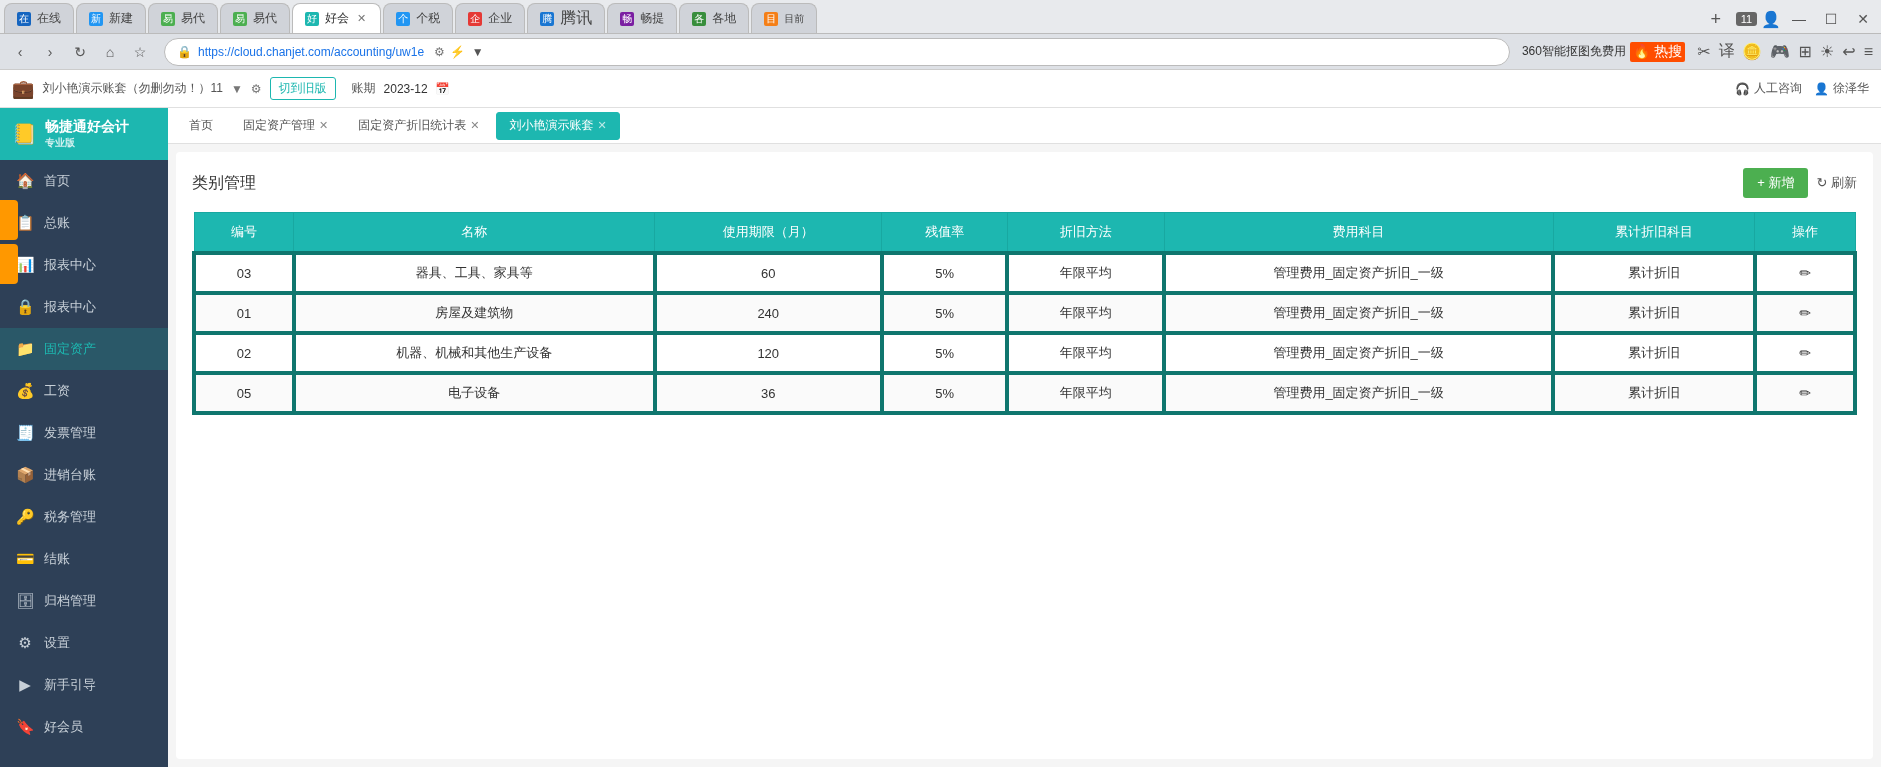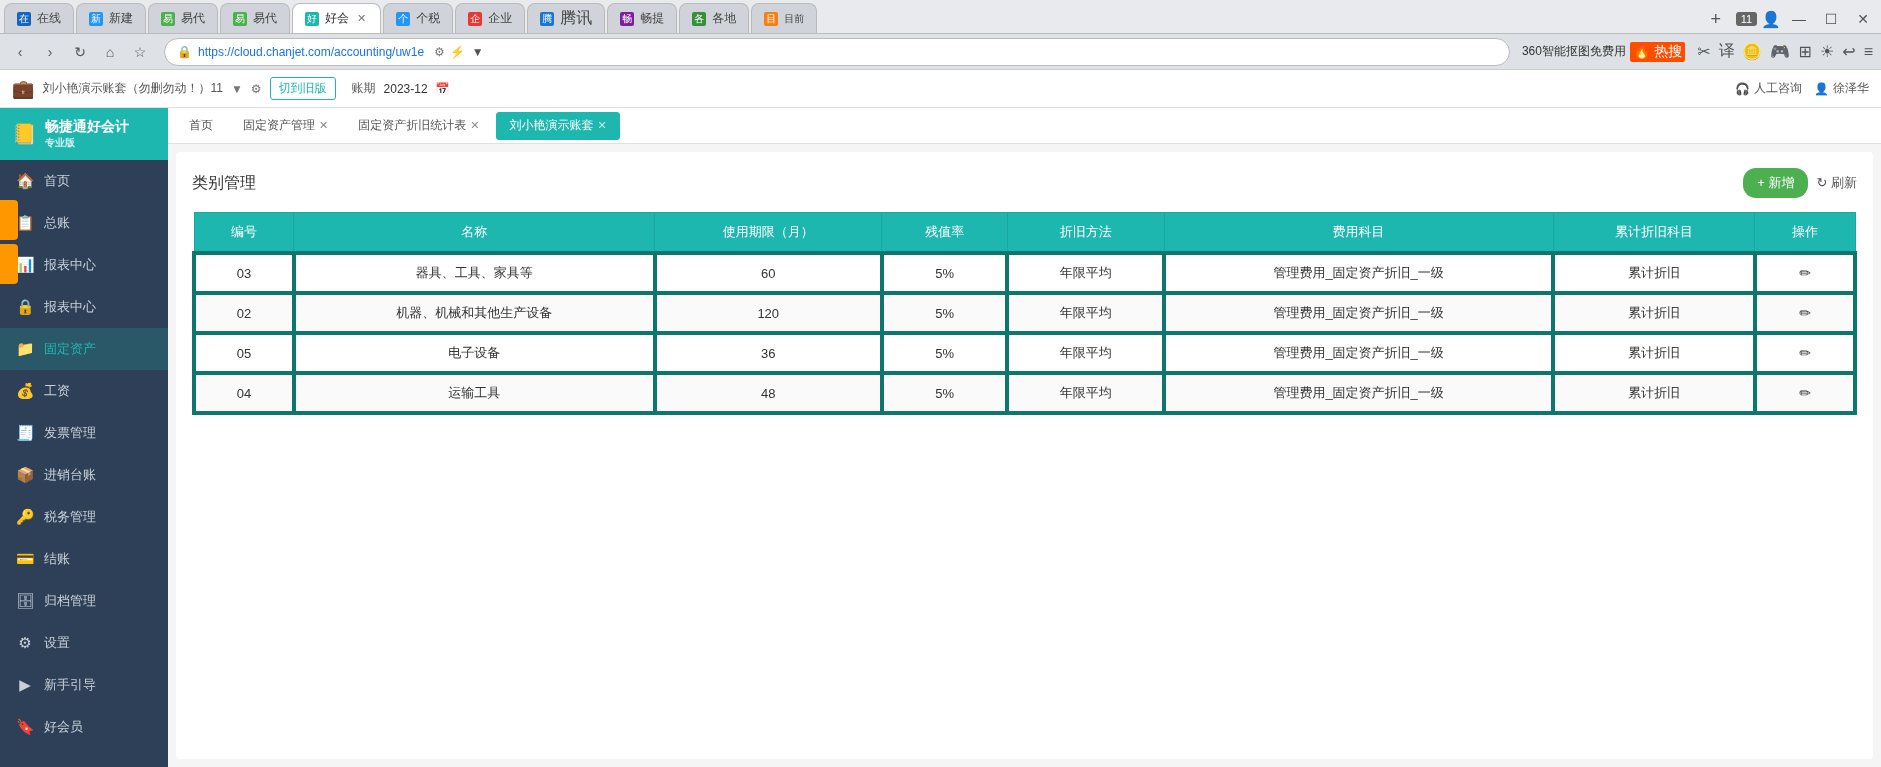--- a/index.html
+++ b/index.html
@@ -274,21 +274,21 @@
     .section-actions {
       display: flex;
       align-items: center;
       gap: 8px;
     }
     .btn-add {
       background: #4caf50;
       color: #fff;
       border: none;
       padding: 6px 14px;
-      border-radius: 13px;
+      border-radius: 3px;
       cursor: pointer;
       font-size: 13px;
       display: flex;
       align-items: center;
       gap: 4px;
     }
     .btn-refresh {
       background: none;
       border: none;
       color: #555;
@@ -591,20 +591,30 @@
             <th>费用科目</th>
             <th>累计折旧科目</th>
             <th>操作</th>
           </tr>
         </thead>
         <tbody id="table-body">
             <tr>
               <td class="code-link">03</td>
               <td>器具、工具、家具等</td>
               <td>60</td>
+              <td>5%</td>
+              <td>年限平均</td>
+              <td>管理费用_固定资产折旧_一级</td>
+              <td>累计折旧</td>
+              <td class="edit-icon">✏</td>
+            </tr>
+            <tr>
+              <td class="code-link">01</td>
+              <td>房屋及建筑物</td>
+              <td>240</td>
               <td>5%</td>
               <td>年限平均</td>
               <td>管理费用_固定资产折旧_一级</td>
               <td>累计折旧</td>
               <td class="edit-icon">✏</td>
             </tr>
             <tr>
               <td class="code-link">02</td>
               <td>机器、机械和其他生产设备</td>
               <td>120</td>
@@ -617,30 +627,20 @@
             <tr>
               <td class="code-link">05</td>
               <td>电子设备</td>
               <td>36</td>
               <td>5%</td>
               <td>年限平均</td>
               <td>管理费用_固定资产折旧_一级</td>
               <td>累计折旧</td>
               <td class="edit-icon">✏</td>
             </tr>
-            <tr>
-              <td class="code-link">04</td>
-              <td>运输工具</td>
-              <td>48</td>
-              <td>5%</td>
-              <td>年限平均</td>
-              <td>管理费用_固定资产折旧_一级</td>
-              <td>累计折旧</td>
-              <td class="edit-icon">✏</td>
-            </tr>
           </tbody>
       </table>
     </div>
   </div>
 </div>
 
 <div class="left-pills">
   <div class="left-pill teal"></div>
   <div class="left-pill orange"></div>
 </div>

